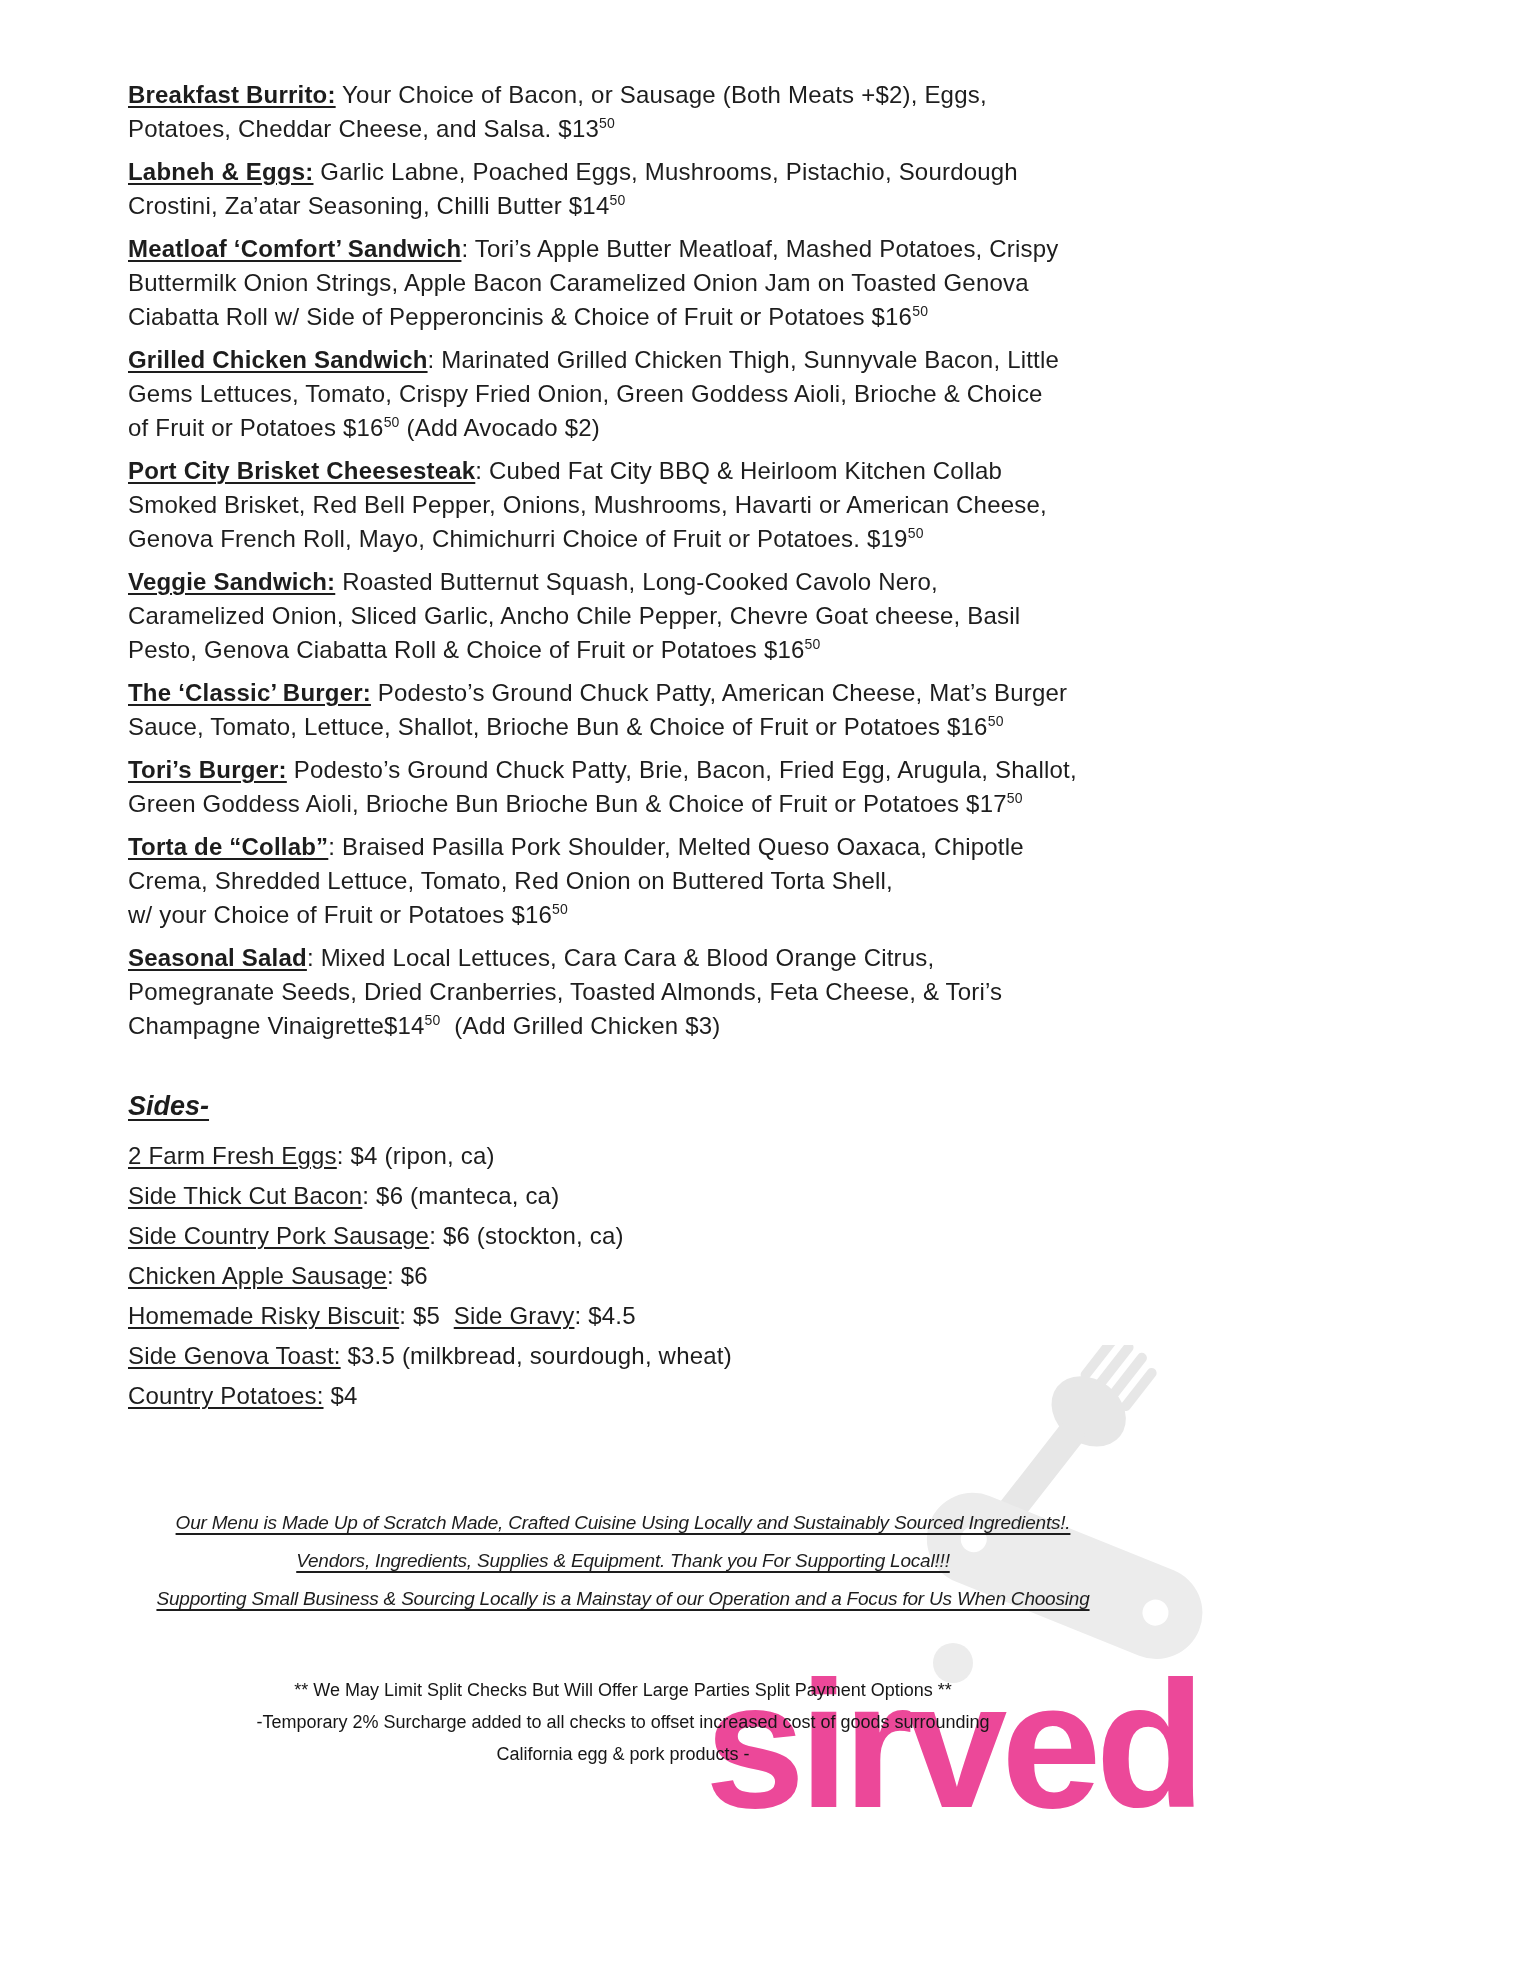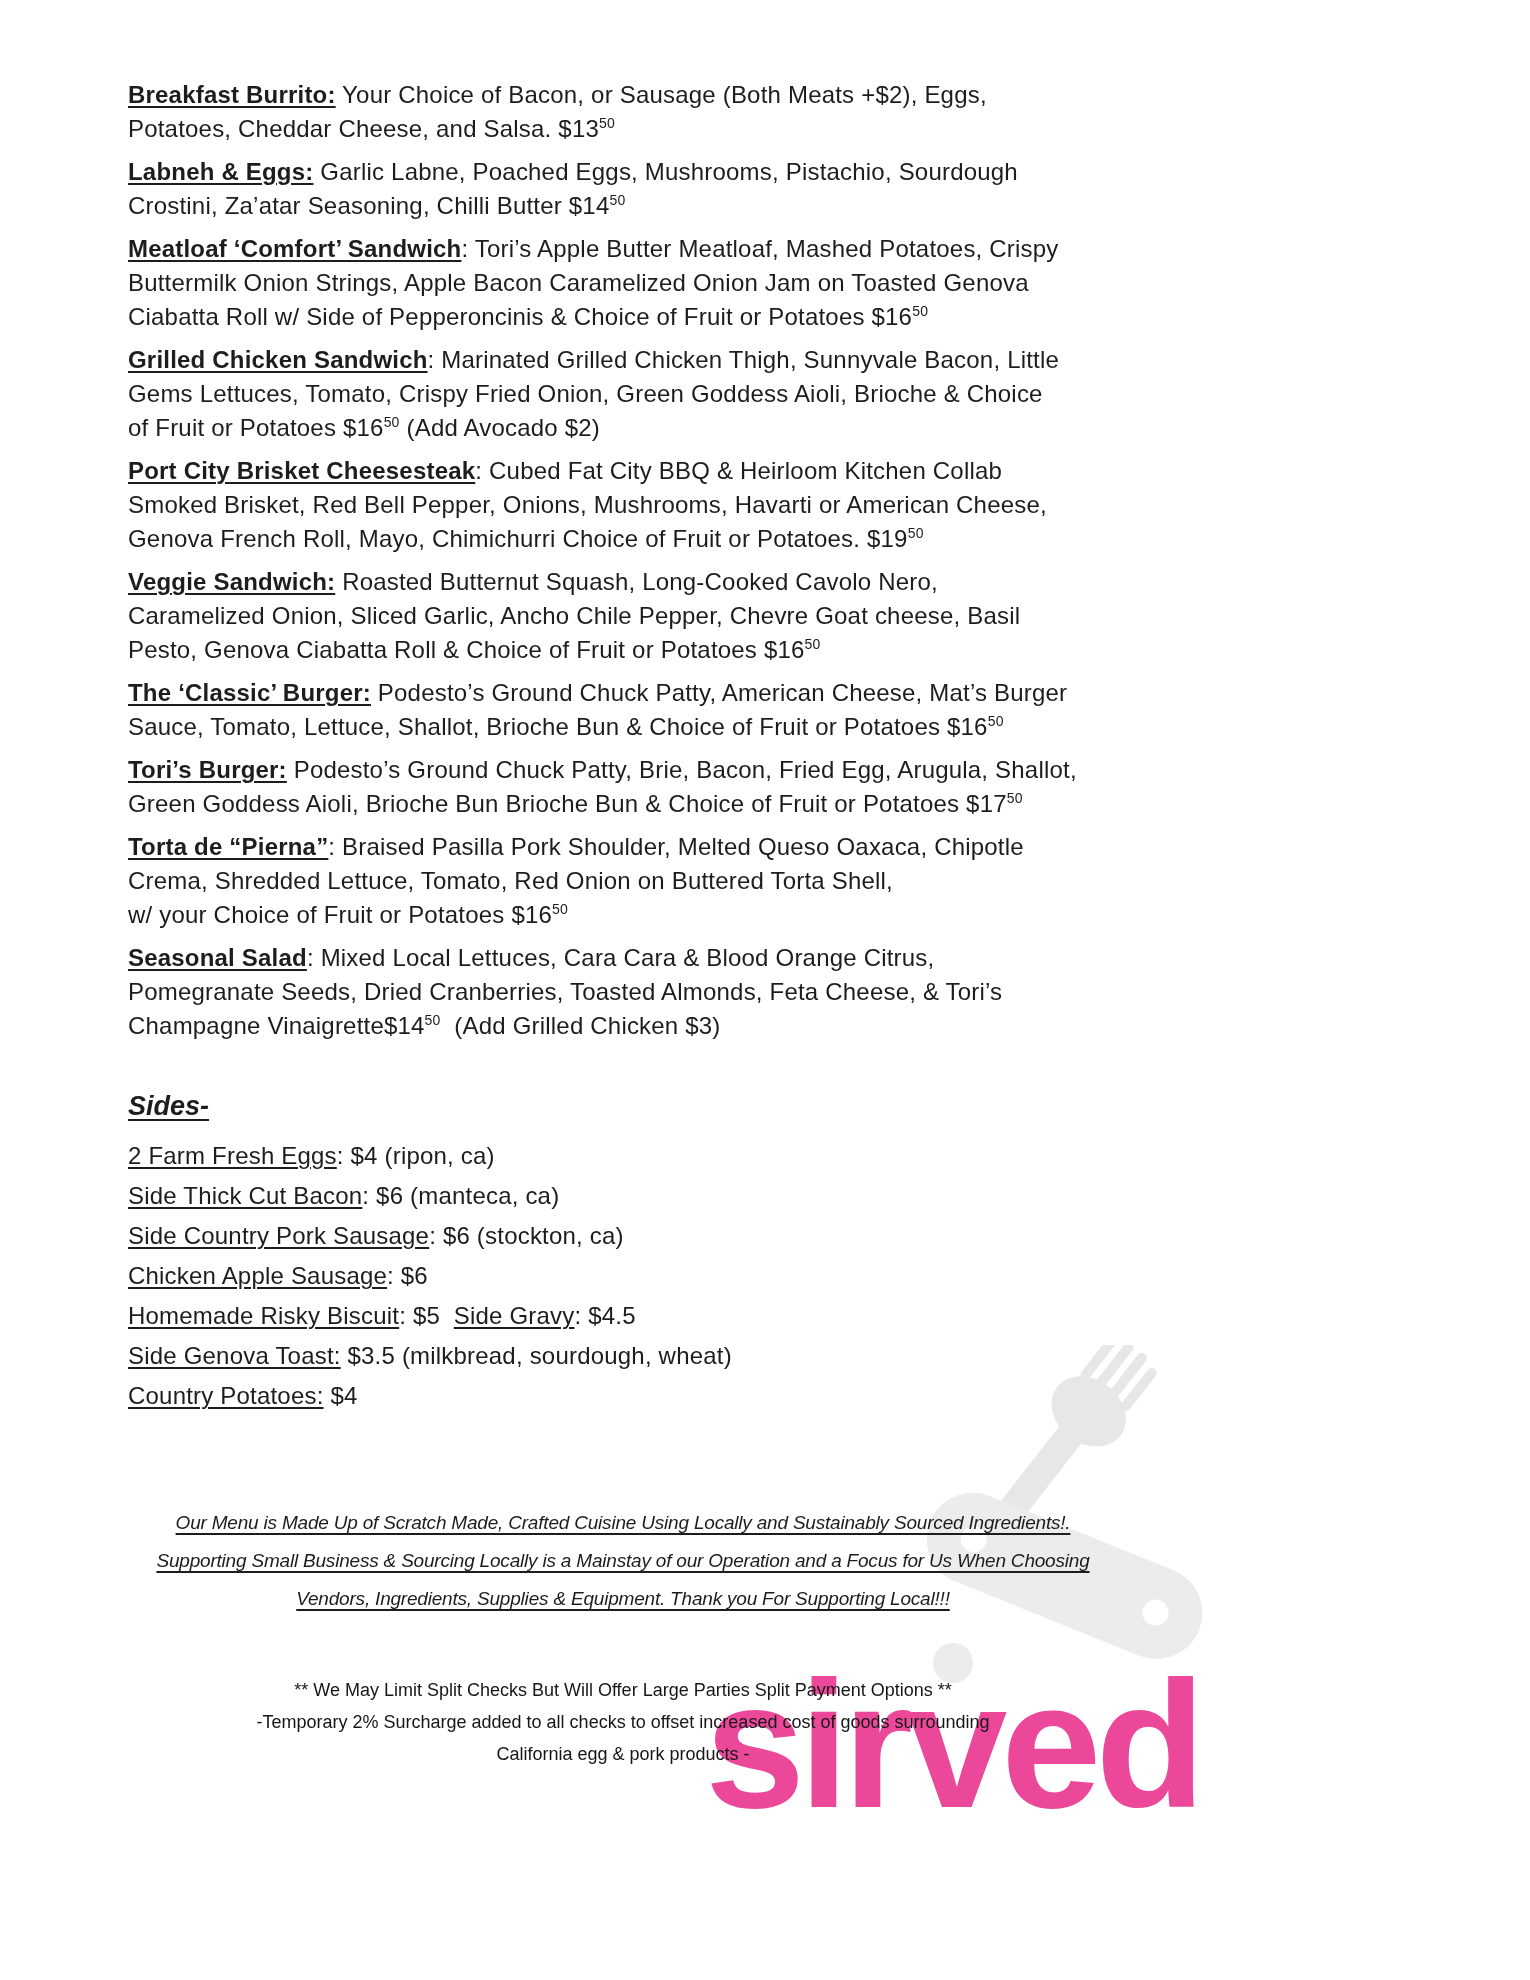--- a/index.html
+++ b/index.html
@@ -122,21 +122,21 @@
       <p class="item"><span class="item-name">Port City Brisket Cheesesteak</span><span>: </span><span>Cubed Fat City BBQ &amp; Heirloom Kitchen Collab
 Smoked Brisket, Red Bell Pepper, Onions, Mushrooms, Havarti or American Cheese,
 Genova French Roll, Mayo, Chimichurri Choice of Fruit or Potatoes. </span><span>$19</span><sup class="price-sup">50</sup><span></span></p>
       <p class="item"><span class="item-name">Veggie Sandwich:</span><span> </span><span>Roasted Butternut Squash, Long-Cooked Cavolo Nero,
 Caramelized Onion, Sliced Garlic, Ancho Chile Pepper, Chevre Goat cheese, Basil
 Pesto, Genova Ciabatta Roll &amp; Choice of Fruit or Potatoes </span><span>$16</span><sup class="price-sup">50</sup><span></span></p>
       <p class="item"><span class="item-name">The ‘Classic’ Burger:</span><span> </span><span>Podesto’s Ground Chuck Patty, American Cheese, Mat’s Burger
 Sauce, Tomato, Lettuce, Shallot, Brioche Bun &amp; Choice of Fruit or Potatoes </span><span>$16</span><sup class="price-sup">50</sup><span></span></p>
       <p class="item"><span class="item-name">Tori’s Burger:</span><span> </span><span>Podesto’s Ground Chuck Patty, Brie, Bacon, Fried Egg, Arugula, Shallot,
 Green Goddess Aioli, Brioche Bun Brioche Bun &amp; Choice of Fruit or Potatoes </span><span>$17</span><sup class="price-sup">50</sup><span></span></p>
-      <p class="item"><span class="item-name">Torta de “Pierna”</span><span>: </span><span>Braised Pasilla Pork Shoulder, Melted Queso Oaxaca, Chipotle
+      <p class="item"><span class="item-name">Torta de “Collab”</span><span>: </span><span>Braised Pasilla Pork Shoulder, Melted Queso Oaxaca, Chipotle
 Crema, Shredded Lettuce, Tomato, Red Onion on Buttered Torta Shell,
 w/ your Choice of Fruit or Potatoes </span><span>$16</span><sup class="price-sup">50</sup><span></span></p>
       <p class="item"><span class="item-name">Seasonal Salad</span><span>: </span><span>Mixed Local Lettuces, Cara Cara &amp; Blood Orange Citrus,
 Pomegranate Seeds, Dried Cranberries, Toasted Almonds, Feta Cheese, &amp; Tori’s
 Champagne Vinaigrette</span><span>$14</span><sup class="price-sup">50</sup><span>  (Add Grilled Chicken $3)</span></p>
     </div>
 
   <h2 class="sides-heading"><span class="u">Sides-</span></h2>
 
   <div id="sides-mount">
@@ -144,22 +144,22 @@
       <p class="side"><span class="side-name">Side Thick Cut Bacon</span><span>: $6 (manteca, ca)</span><span class="side-name"></span><span></span></p>
       <p class="side"><span class="side-name">Side Country Pork Sausage</span><span>: $6 (stockton, ca)</span><span class="side-name"></span><span></span></p>
       <p class="side"><span class="side-name">Chicken Apple Sausage</span><span>: $6</span><span class="side-name"></span><span></span></p>
       <p class="side"><span class="side-name">Homemade Risky Biscuit</span><span>: $5  </span><span class="side-name">Side Gravy</span><span>: $4.5</span></p>
       <p class="side"><span class="side-name">Side Genova Toast:</span><span> $3.5 (milkbread, sourdough, wheat)</span><span class="side-name"></span><span></span></p>
       <p class="side"><span class="side-name">Country Potatoes:</span><span> $4</span><span class="side-name"></span><span></span></p>
     </div>
 
   <div class="sourcing">
     <div><span class="u">Our Menu is Made Up of Scratch Made, Crafted Cuisine Using Locally and Sustainably Sourced Ingredients!.</span></div>
+    <div><span class="u">Vendors, Ingredients, Supplies &amp; Equipment. Thank you For Supporting Local!!!</span></div>
     <div><span class="u">Supporting Small Business &amp; Sourcing Locally is a Mainstay of our Operation and a Focus for Us When Choosing</span></div>
-    <div><span class="u">Vendors, Ingredients, Supplies &amp; Equipment. Thank you For Supporting Local!!!</span></div>
   </div>
 
   <div class="notes">
     <div>** We May Limit Split Checks But Will Offer Large Parties Split Payment Options **</div>
     <div>-Temporary 2% Surcharge added to all checks to offset increased cost of goods surrounding</div>
     <div>California egg &amp; pork products -</div>
   </div>
 
 </div>
 

